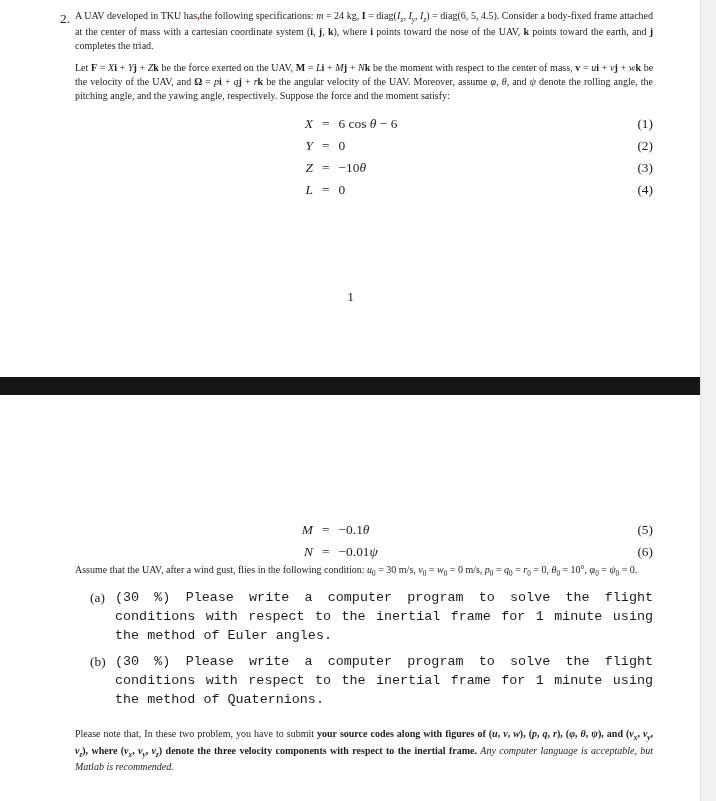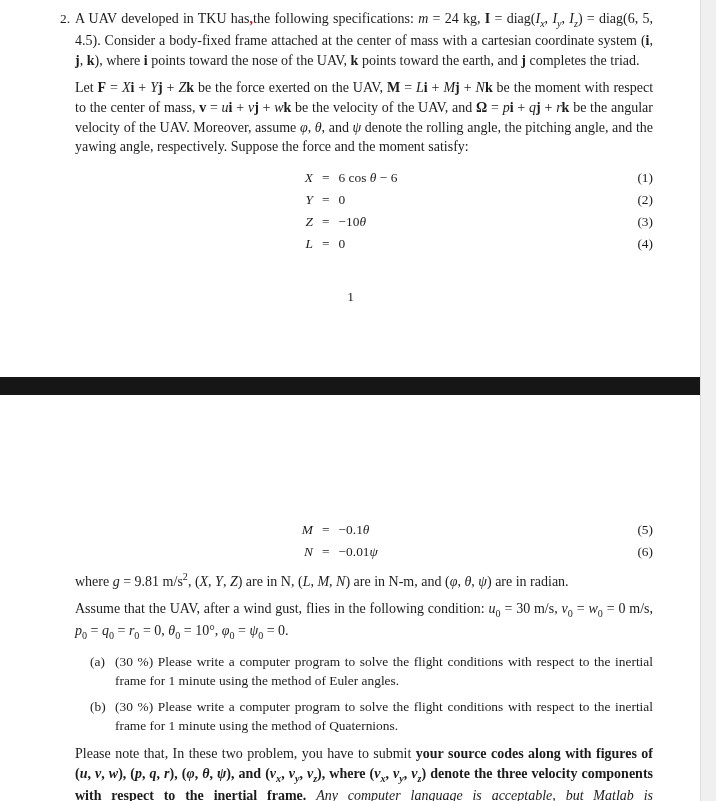--- a/index.html
+++ b/index.html
@@ -13,41 +13,41 @@
   .page{background:#ffffff;width:701px;box-sizing:border-box;}
   .page1{height:377px;padding:9px 48px 0 60px;position:relative;}
   .page-gap{height:18px;width:701px;}
   .page2{height:406px;padding:124px 48px 0 60px;box-sizing:border-box;}
 
   .enum-item{display:flex;}
   .enum-label{flex:0 0 15px;font-size:13.4px;line-height:1.42;}
   .enum-body{flex:1;min-width:0;}
   .indent-body{margin-left:15px;}
 
-  .para{margin:0 0 7px 0;text-align:justify;font-size:14px;line-height:1.42;}
+  .para{margin:0 0 7px 0;text-align:justify;font-size:10px;line-height:1.42;}
   .para i, .eq-row i{font-style:italic;}
   .para b{font-weight:bold;}
   sub,sup{font-size:0.72em;}
   .red-mark{color:#cc1111;font-weight:bold;}
 
   .eq-block{margin:10px 0 0 0;}
   .eq-row{display:flex;align-items:baseline;font-size:13.4px;line-height:22px;}
   .eq-lhs{flex:0 0 238px;text-align:right;}
   .eq-rel{margin:0 9px;}
   .eq-rhs{text-align:right;white-space:nowrap;}
   .eq-num{margin-left:auto;}
 
   .page-footer{position:absolute;left:0;right:0;bottom:72px;text-align:center;font-size:13.4px;}
 
   .sub-item{display:flex;margin:9px 0 0 15px;font-size:13.4px;line-height:1.42;}
   .sub-item + .sub-item{margin-top:7px;}
   .sub-label{flex:0 0 25px;}
-  .sub-text{flex:1;text-align:justify;}
+  .sub-text{flex:1;text-align:justify;font-family:Liberation Mono, monospace;}
 
-  .note{margin-top:9px;}
+  .note{margin-top:18px;}
 
   .scroll-track{
     position:absolute;right:0;top:0;width:15px;height:801px;
     border-left:1px solid #dddddd;
   }
 </style>
 </head>
 <body>
 
 <div class="viewport" style="background: rgb(22, 22, 22); color: rgb(28, 28, 28);">
@@ -104,21 +104,20 @@
             <span class="eq-num">(5)</span>
           </div>
           <div class="eq-row">
             <span class="eq-lhs"><i>N</i></span>
             <span class="eq-rel">=</span>
             <span class="eq-rhs">−0.01<i>ψ</i></span>
             <span class="eq-num">(6)</span>
           </div>
         </div>
 
-        <p class="para" style="margin-top:7px">where <i>g</i> = 9.81 m/s<sup>2</sup>, (<i>X</i>, <i>Y</i>, <i>Z</i>) are in N, (<i>L</i>, <i>M</i>, <i>N</i>) are in N-m, and (<i>φ</i>, <i>θ</i>, <i>ψ</i>) are in radian.</p>
         <p class="para">Assume that the UAV, after a wind gust, flies in the following condition: <i>u</i><sub>0</sub> = 30 m/s, <i>v</i><sub>0</sub> = <i>w</i><sub>0</sub> = 0 m/s, <i>p</i><sub>0</sub> = <i>q</i><sub>0</sub> = <i>r</i><sub>0</sub> = 0, <i>θ</i><sub>0</sub> = 10°, <i>φ</i><sub>0</sub> = <i>ψ</i><sub>0</sub> = 0.</p>
 
         <div class="sub-item">
           <span class="sub-label">(a)</span>
           <span class="sub-text">(30 %) Please write a computer program to solve the flight conditions with respect to the inertial frame for 1 minute using the method of Euler angles.</span>
         </div>
         <div class="sub-item">
           <span class="sub-label">(b)</span>
           <span class="sub-text">(30 %) Please write a computer program to solve the flight conditions with respect to the inertial frame for 1 minute using the method of Quaternions.</span>
         </div>

